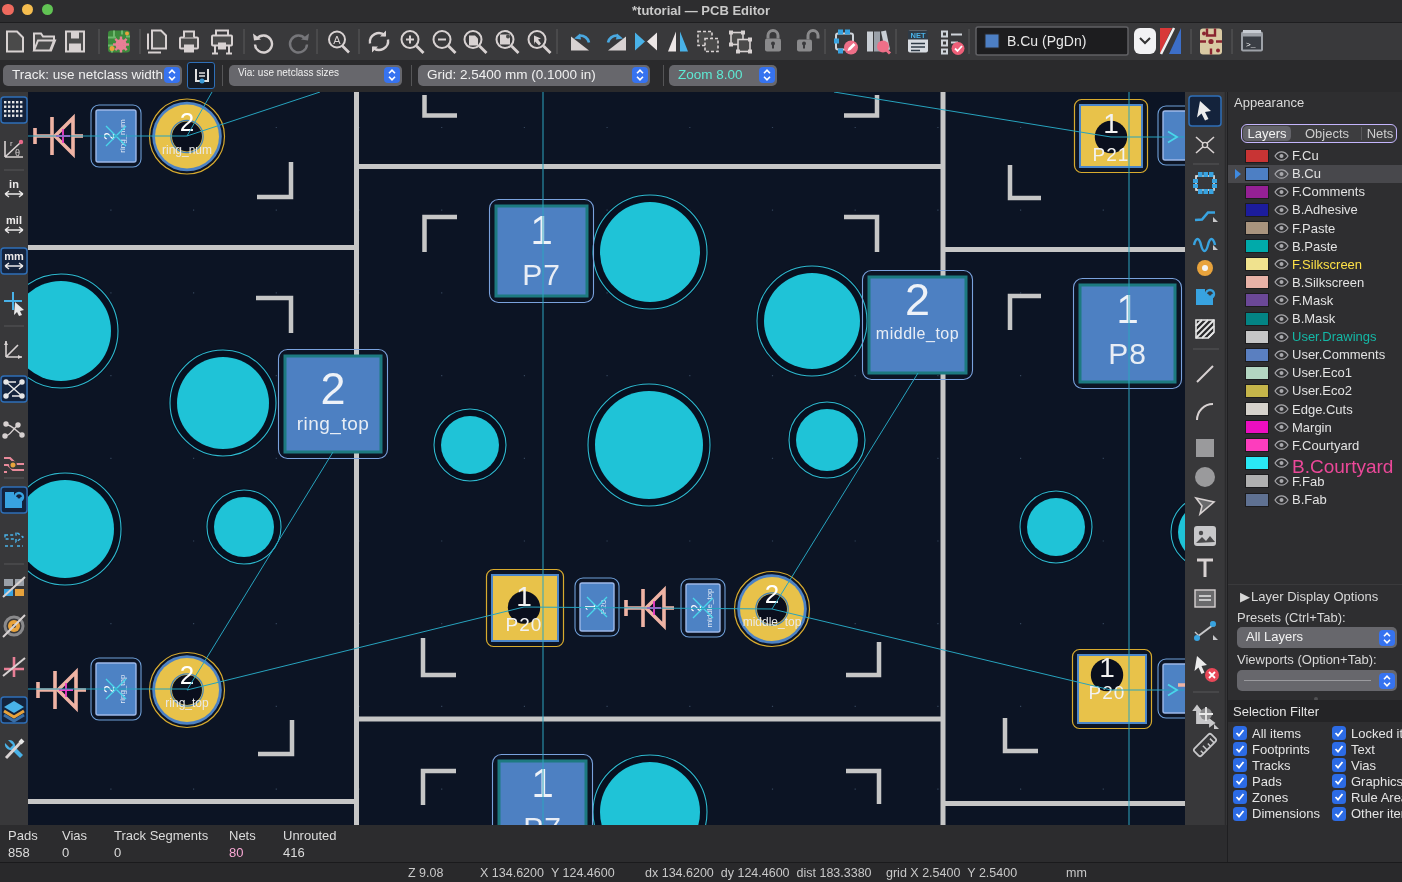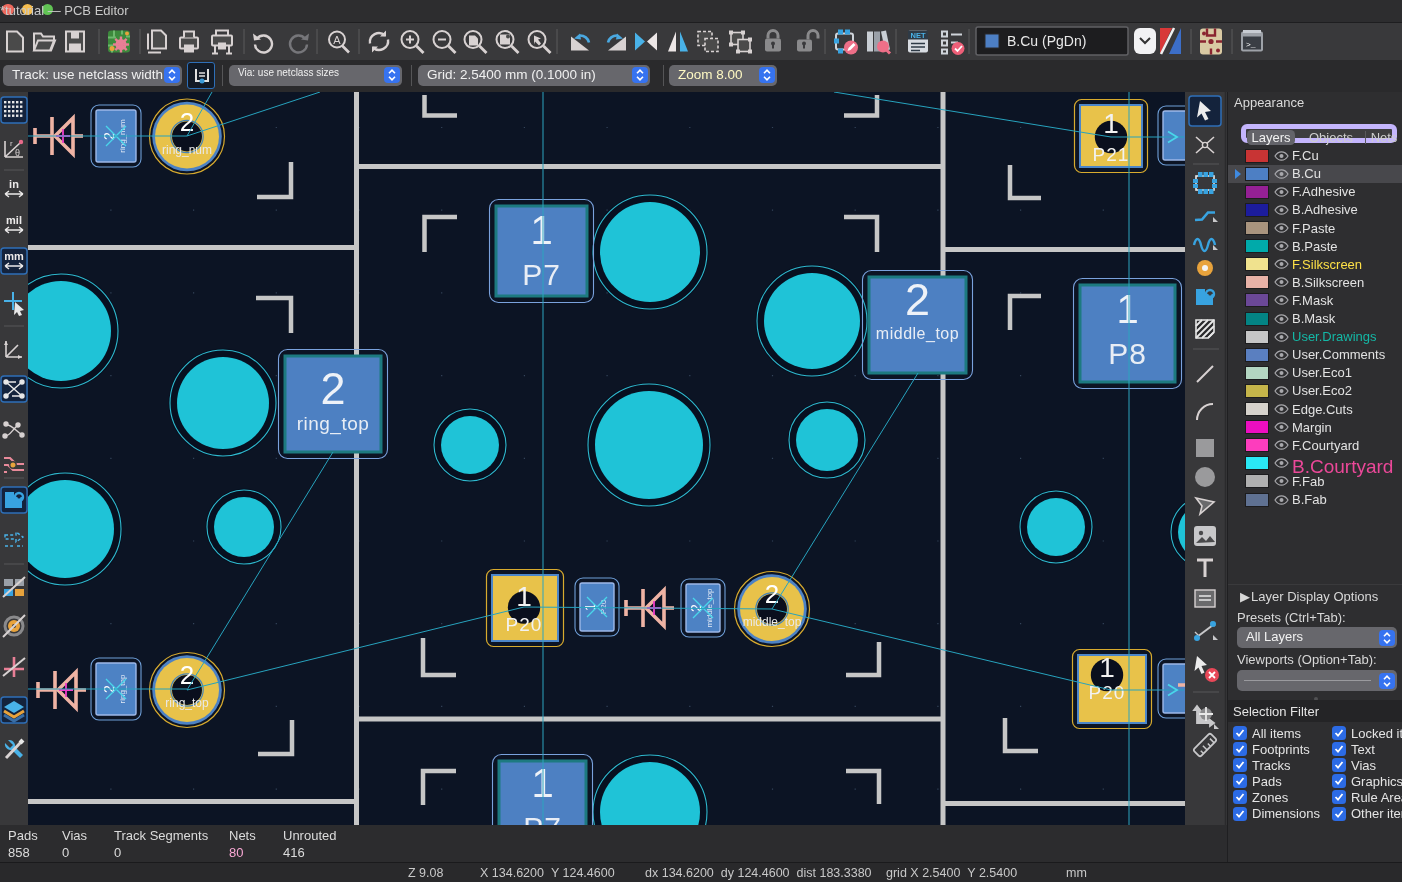--- a/index.html
+++ b/index.html
@@ -1,20 +1,20 @@
 <!DOCTYPE html>
 <html><head><meta charset="utf-8"><style>
 *{margin:0;padding:0;box-sizing:border-box}
 body{width:1402px;height:882px;position:relative;overflow:hidden;background:#2e2e30;font-family:"Liberation Sans", sans-serif;-webkit-font-smoothing:antialiased}
 </style></head><body>
 <div style="position:absolute;left:0;top:0;width:1402px;height:23px;background:#2d2d2f;border-bottom:1px solid #1e1e20">
     <div style="position:absolute;left:2.2px;top:3.8px;width:11.4px;height:11.4px;border-radius:6px;background:#ee6a5e"></div>
     <div style="position:absolute;left:21.8px;top:3.8px;width:11.4px;height:11.4px;border-radius:6px;background:#f5bd4f"></div>
     <div style="position:absolute;left:41.8px;top:3.8px;width:11.4px;height:11.4px;border-radius:6px;background:#61c354"></div>
-    <div style="position:absolute;left:0;top:3px;width:1402px;font-size:13px;font-weight:normal;color:#c9c9c9">*tutorial — PCB Editor</div>
+    <div style="position:absolute;left:0;top:3px;width:1402px;text-align:center;font-size:13px;font-weight:bold;color:#c9c9c9">*tutorial — PCB Editor</div>
   </div>
 <svg style="position:absolute;left:0;top:23px" width="1402" height="37" viewBox="0 0 1402 37">
 <rect width="1402" height="37" fill="#39393b"></rect>
 <path d="M99 6V31" stroke="#565658" stroke-width="1.2"></path>
 <path d="M140 6V31" stroke="#565658" stroke-width="1.2"></path>
 <path d="M244 6V31" stroke="#565658" stroke-width="1.2"></path>
 <path d="M317 6V31" stroke="#565658" stroke-width="1.2"></path>
 <path d="M359 6V31" stroke="#565658" stroke-width="1.2"></path>
 <path d="M557 6V31" stroke="#565658" stroke-width="1.2"></path>
 <path d="M825 6V31" stroke="#565658" stroke-width="1.2"></path>
@@ -223,21 +223,21 @@
           <path d="M5 6.2l3-3 3 3M5 9.8l3 3 3-3" stroke="#fff" stroke-width="1.6" fill="none"></path>
         </svg></div>
     </div>
 <div style="position:absolute;left:418px;top:4.5px;width:232px;height:21px;background:#67676c;border-radius:5px">
       <span style="position:absolute;left:9px;top:2.5px;font-size:13.5px;color:#f0f0f0;white-space:nowrap">Grid: 2.5400 mm (0.1000 in)</span>
       <div style="position:absolute;right:2.5px;top:2.5px;width:16px;height:16px;background:#3673f0;border-radius:4px"><svg width="16" height="16" viewBox="0 0 16 16">
           <path d="M5 6.2l3-3 3 3M5 9.8l3 3 3-3" stroke="#fff" stroke-width="1.6" fill="none"></path>
         </svg></div>
     </div>
 <div style="position:absolute;left:669px;top:4.5px;width:108px;height:21px;background:#67676c;border-radius:5px">
-      <span style="position:absolute;left:9px;top:2.5px;font-size:13.5px;color:#fef9c3;white-space:nowrap">Zoom 8.00</span>
+      <span style="position:absolute;left:9px;top:2.5px;font-size:13.5px;color:#5eead4;white-space:nowrap">Zoom 8.00</span>
       <div style="position:absolute;right:2.5px;top:2.5px;width:16px;height:16px;background:#3673f0;border-radius:4px"><svg width="16" height="16" viewBox="0 0 16 16">
           <path d="M5 6.2l3-3 3 3M5 9.8l3 3 3-3" stroke="#fff" stroke-width="1.6" fill="none"></path>
         </svg></div>
     </div>
 <div style="position:absolute;left:187px;top:2px;width:28px;height:27px;background:#121a26;border:1.5px solid #2e6fb8;border-radius:3px"><svg width="28" height="27" viewBox="0 0 28 27">
         <path d="M8 6v12h12V6" stroke="#e0e0e0" stroke-width="2" fill="none"></path>
         <path d="M11 10h6M11 13h6" stroke="#e0e0e0" stroke-width="1.5"></path>
         <circle cx="14" cy="18" r="2.5" fill="#3a9ad8"></circle>
       </svg></div>
 <div style="position:absolute;left:222px;top:5px;width:1px;height:21px;background:#555557"></div>
@@ -575,21 +575,21 @@
       <path d="M2-9V5M-5-2H9" stroke="#e8e8e8" stroke-width="1.8"></path>
     </g>
 <path d="M29 632l5 5h-5z" fill="#c8c8ca"></path>
 <g transform="translate(20,653) rotate(-45)">
       <rect x="-12" y="-5" width="24" height="10" rx="2" fill="none" stroke="#c8c8ca" stroke-width="1.8"></rect>
       <path d="M-7 5v-4M-2 5v-6M3 5v-4M8 5v-6" stroke="#c8c8ca" stroke-width="1.5"></path>
     </g>
 </svg>
 <div style="position:absolute;left:1227px;top:92px;width:175px;height:770px;background:#2e2e30;overflow:hidden;border-left:1px solid #1f1f21">
 <div style="position:absolute;left:6px;top:3px;font-size:13px;font-weight:normal;color:#dadada">Appearance</div>
-<div style="position:absolute;left:13px;top:32px;width:156px;height:19px;background:#3d3d3f;border-radius:6px;border:5px solid #c4b5fd">
+<div style="position:absolute;left:13px;top:32px;width:156px;height:19px;background:#3d3d3f;border-radius:6px;border:1px solid #c4b5fd">
       <div style="position:absolute;left:1px;top:1px;width:48px;height:15px;background:#636369;border-radius:4.5px"></div>
       <div style="position:absolute;left:0;top:1px;width:50px;text-align:center;font-size:13px;color:#f2f2f2">Layers</div>
       <div style="position:absolute;left:52px;top:1px;width:66px;text-align:center;font-size:13px;color:#cecece">Objects</div>
       <div style="position:absolute;left:120px;top:1px;width:36px;text-align:center;font-size:13px;color:#cecece">Nets</div>
       <div style="position:absolute;left:119px;top:2px;width:1px;height:13px;background:#59595c"></div>
     </div>
 <div style="position:absolute;left:18px;top:57.6px;width:22px;height:12px;background:#c83434;outline:1px solid #1c1c1e"></div>
 <svg width="15" height="10" viewBox="0 0 15 10" style="position:absolute;left:46px;top:58.599999999999994px">
       <path d="M1 5C3 1.7 5 0.8 7.5 0.8S12 1.7 14 5C12 8.3 10 9.2 7.5 9.2S3 8.3 1 5Z" fill="none" stroke="#a8a8ac" stroke-width="1.2"></path>
       <circle cx="7.5" cy="5" r="2" fill="#a8a8ac"></circle>
@@ -601,21 +601,21 @@
 <svg width="15" height="10" viewBox="0 0 15 10" style="position:absolute;left:46px;top:76.69999999999999px">
       <path d="M1 5C3 1.7 5 0.8 7.5 0.8S12 1.7 14 5C12 8.3 10 9.2 7.5 9.2S3 8.3 1 5Z" fill="none" stroke="#a8a8ac" stroke-width="1.2"></path>
       <circle cx="7.5" cy="5" r="2" fill="#a8a8ac"></circle>
     </svg>
 <div style="position:absolute;left:64px;top:74.2px;font-size:13px;color:#e2e2e2">B.Cu</div>
 <div style="position:absolute;left:18px;top:93.8px;width:22px;height:12px;background:#952095;outline:1px solid #1c1c1e"></div>
 <svg width="15" height="10" viewBox="0 0 15 10" style="position:absolute;left:46px;top:94.8px">
       <path d="M1 5C3 1.7 5 0.8 7.5 0.8S12 1.7 14 5C12 8.3 10 9.2 7.5 9.2S3 8.3 1 5Z" fill="none" stroke="#a8a8ac" stroke-width="1.2"></path>
       <circle cx="7.5" cy="5" r="2" fill="#a8a8ac"></circle>
     </svg>
-<div style="position:absolute;left:64px;top:92.3px;font-size:13px;color:#e2e2e2">F.Adhesive</div>
+<div style="position:absolute;left:64px;top:92.3px;font-size:13px;color:#e2e2e2">F.Comments</div>
 <div style="position:absolute;left:18px;top:111.9px;width:22px;height:12px;background:#1c1c9c;outline:1px solid #1c1c1e"></div>
 <svg width="15" height="10" viewBox="0 0 15 10" style="position:absolute;left:46px;top:112.9px">
       <path d="M1 5C3 1.7 5 0.8 7.5 0.8S12 1.7 14 5C12 8.3 10 9.2 7.5 9.2S3 8.3 1 5Z" fill="none" stroke="#a8a8ac" stroke-width="1.2"></path>
       <circle cx="7.5" cy="5" r="2" fill="#a8a8ac"></circle>
     </svg>
 <div style="position:absolute;left:64px;top:110.4px;font-size:13px;color:#e2e2e2">B.Adhesive</div>
 <div style="position:absolute;left:18px;top:130.0px;width:22px;height:12px;background:#a9947e;outline:1px solid #1c1c1e"></div>
 <svg width="15" height="10" viewBox="0 0 15 10" style="position:absolute;left:46px;top:131.0px">
       <path d="M1 5C3 1.7 5 0.8 7.5 0.8S12 1.7 14 5C12 8.3 10 9.2 7.5 9.2S3 8.3 1 5Z" fill="none" stroke="#a8a8ac" stroke-width="1.2"></path>
       <circle cx="7.5" cy="5" r="2" fill="#a8a8ac"></circle>

